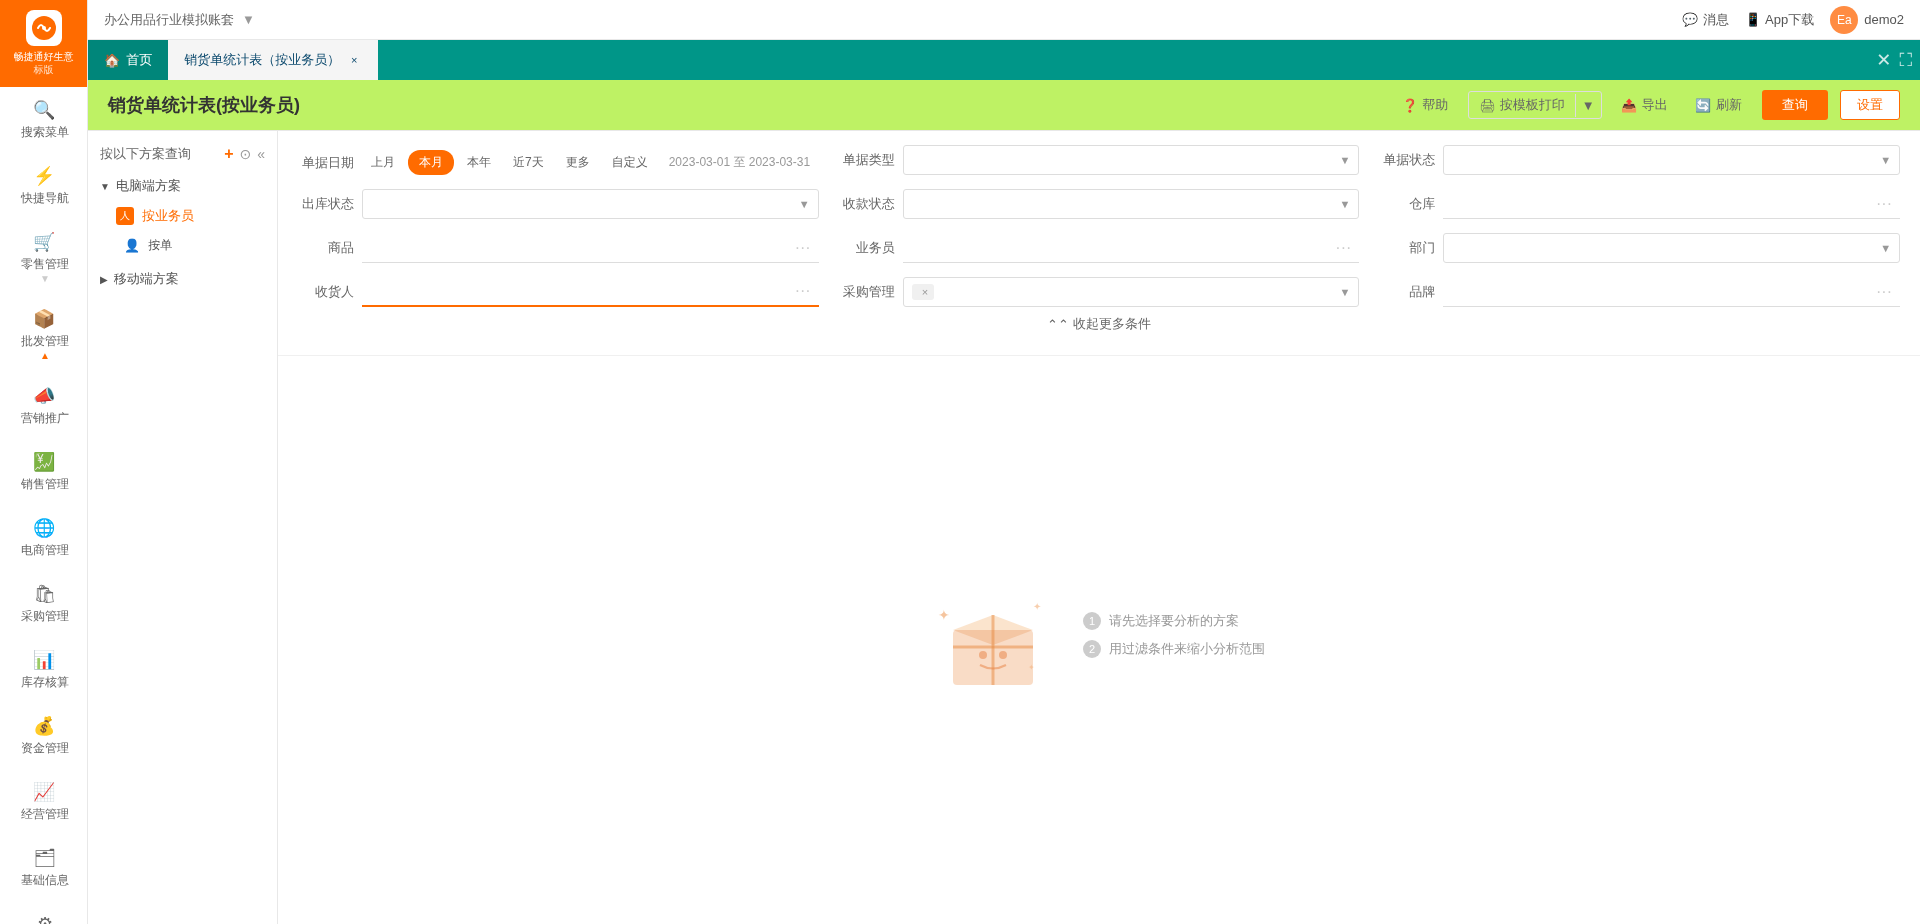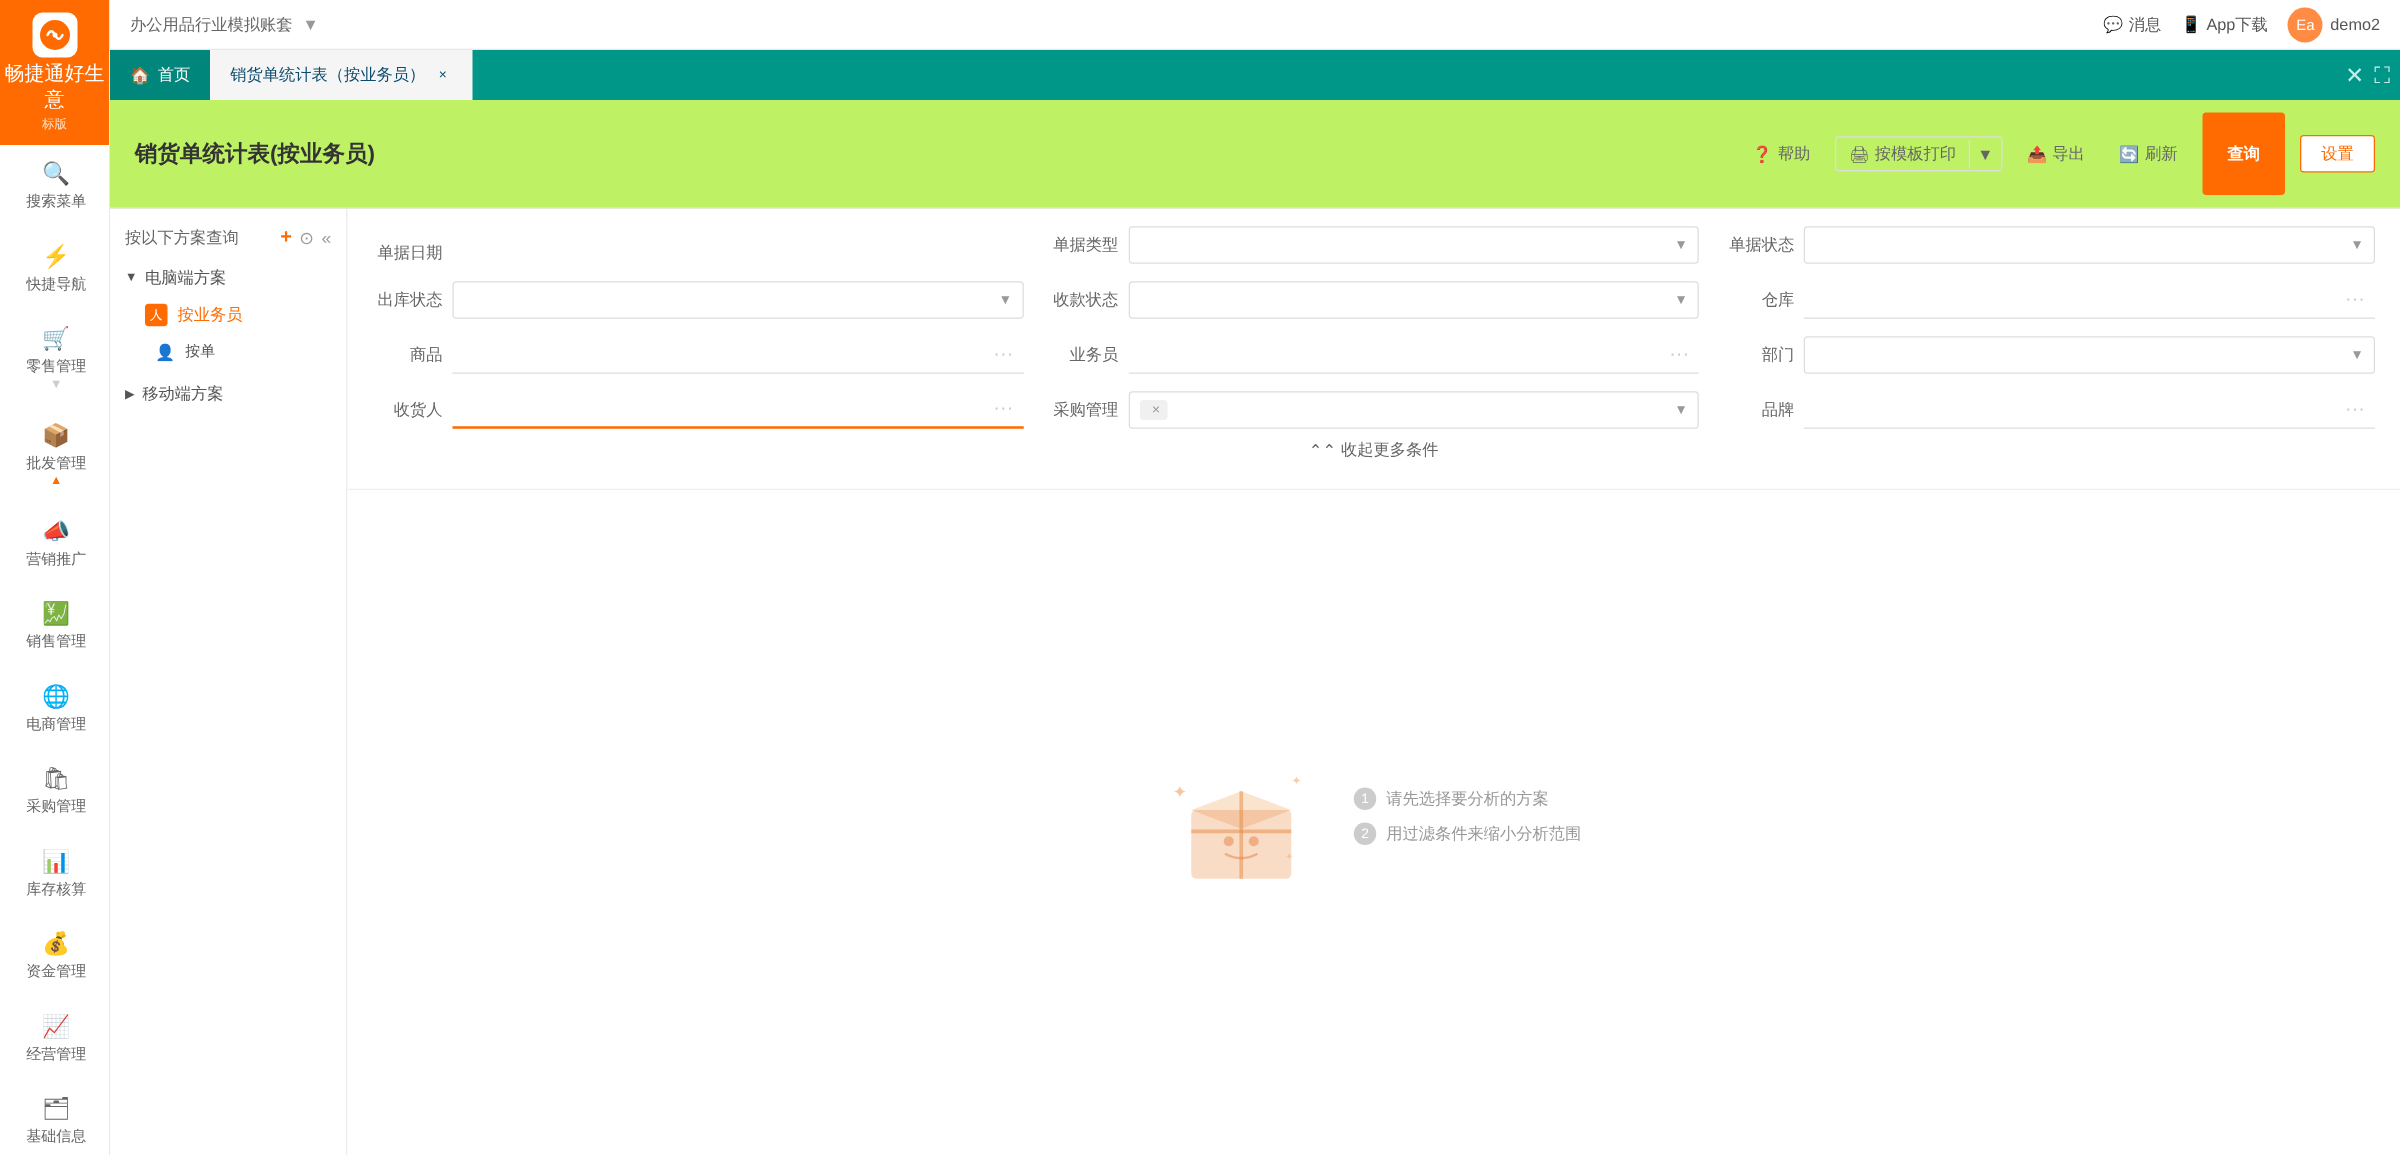--- a/index.html
+++ b/index.html
@@ -216,25 +216,24 @@
     .action-btn-split .arrow-part {
       padding: 4px 6px;
       border-left: 1px solid #ddd;
       cursor: pointer;
       color: #666;
     }
     .query-btn {
       background: #ff6b00;
       color: #fff;
       border: none;
-      padding: 24px 20px;
+      padding: 6px 20px;
       border-radius: 3px;
       cursor: pointer;
       font-size: 13px;
-      font-weight: bold;
     }
     .setting-btn {
       background: #fff;
       color: #ff6b00;
       border: 1px solid #ff6b00;
       padding: 5px 16px;
       border-radius: 3px;
       cursor: pointer;
       font-size: 13px;
     }
@@ -493,21 +492,21 @@
 
 <div class="sidebar">
   <div class="sidebar-logo">
     <div class="logo-icon">
       <svg viewBox="0 0 28 28" fill="none">
         <circle cx="14" cy="14" r="12" fill="#ff6b00"></circle>
         <path d="M8 14 Q11 8 14 14 Q17 20 20 14" stroke="#fff" stroke-width="2" fill="none" stroke-linecap="round"></path>
         <circle cx="14" cy="14" r="2" fill="#fff"></circle>
       </svg>
     </div>
-    <span style="font-size:16px;line-height:1.3;text-align:center">畅捷通好生意</span>
+    <span style="font-size:10px;line-height:1.3;text-align:center">畅捷通好生意</span>
     <span style="font-size:10px;opacity:0.8">标版</span>
   </div>
 
   <div class="sidebar-nav-item">
     <span class="nav-icon">🔍</span>
     <span>搜索菜单</span>
   </div>
   <div class="sidebar-nav-item">
     <span class="nav-icon">⚡</span>
     <span>快捷导航</span>
@@ -665,20 +664,29 @@
         </div>
       </div>
 
       <div class="filter-area">
 
         <div class="filter-form">
 
           <div class="filter-row">
             <div class="filter-cell">
               <span class="filter-label">单据日期</span>
+              <div class="date-options">
+                <span class="date-btn">上月</span>
+                <span class="date-btn active">本月</span>
+                <span class="date-btn">本年</span>
+                <span class="date-btn">近7天</span>
+                <span class="date-btn">更多</span>
+                <span class="date-btn">自定义</span>
+                <span class="date-range">2023-03-01 至 2023-03-31</span>
+              </div>
             </div>
             <div style="width:20px"></div>
             <div class="filter-cell">
               <span class="filter-label">单据类型</span>
               <div class="filter-select">
                 <span></span>
                 <span class="chevron-down">▼</span>
               </div>
             </div>
             <div style="width:20px"></div>

